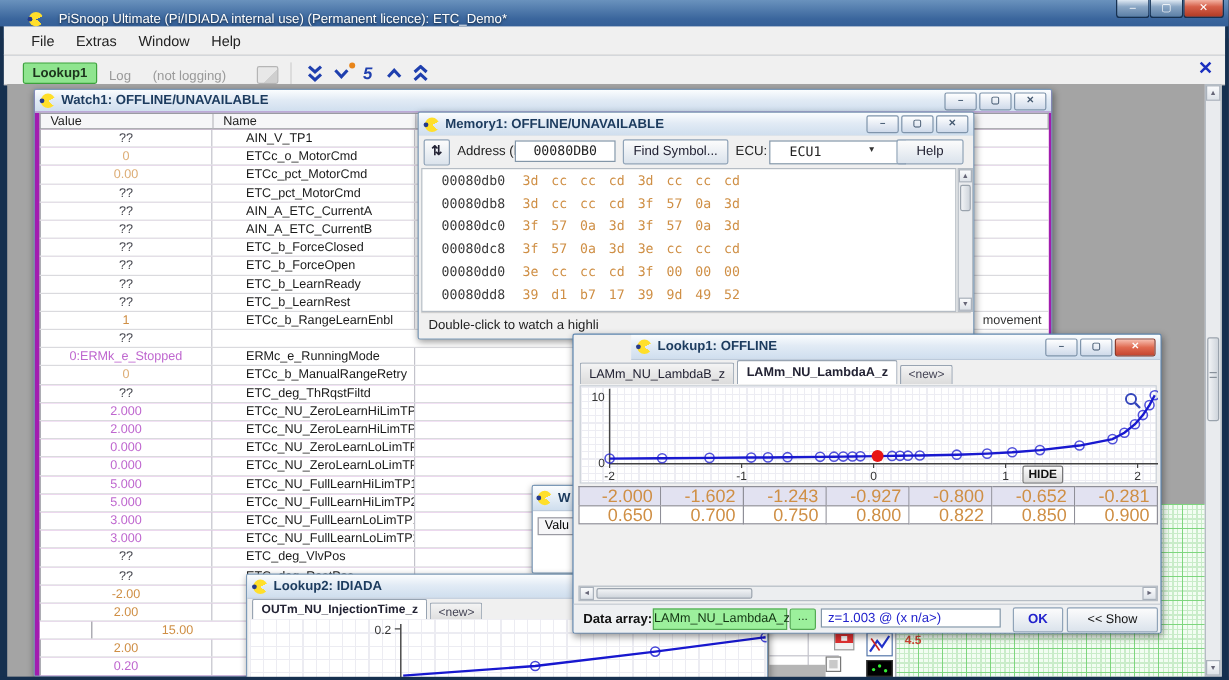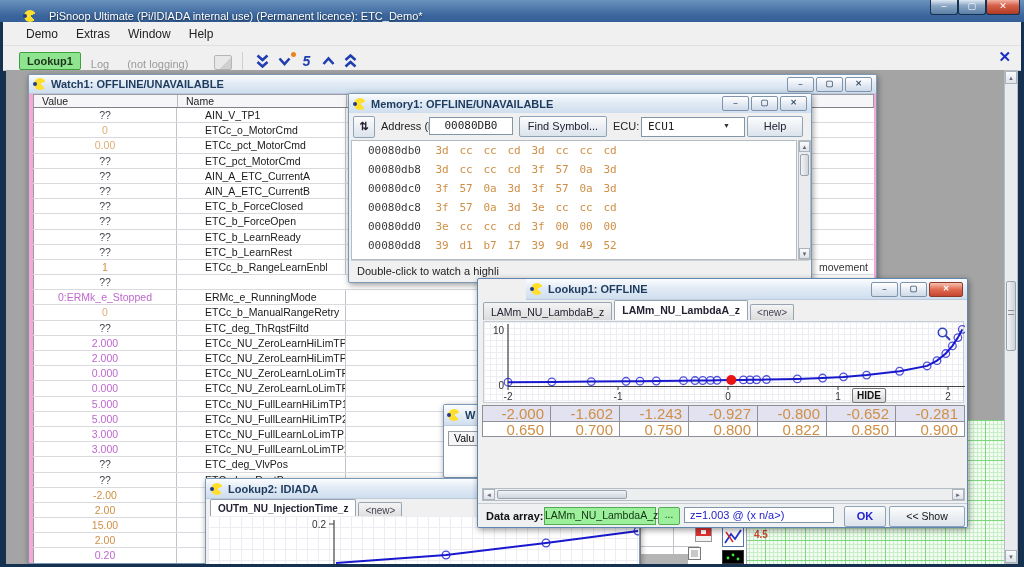--- a/index.html
+++ b/index.html
@@ -137,21 +137,21 @@
 
   <div class="abs titlebar">
     <span class="pac" style="margin-left:24px"></span>
     <span class="title-text">PiSnoop Ultimate (Pi/IDIADA internal use) (Permanent licence):   ETC_Demo*</span>
     <span class="abs cap-btn" style="left:930px;top:0;width:26px">–</span>
     <span class="abs cap-btn" style="left:958px;top:0;width:26px">▢</span>
     <span class="abs cap-btn cap-close" style="left:986px;top:0;width:32px">✕</span>
   </div>
 
   <div class="abs menubar">
-    <span class="menu-item">Demo</span>
+    <span class="menu-item">File</span>
     <span class="menu-item">Extras</span>
     <span class="menu-item">Window</span>
     <span class="menu-item">Help</span>
   </div>
 
   <div class="abs toolbar">
     <span class="tb-green">Lookup1</span>
     <span class="tb-grey">Log</span>
     <span class="tb-grey" style="margin-left:18px">(not logging)</span>
     <span class="tb-editicon"></span>
@@ -175,21 +175,21 @@
     <span class="tb-ic">
       <svg width="15" height="15" viewBox="0 0 15 15">
           <path d="M2.5 6 L7.5 1.5 L12.5 6 M2.5 12.5 L7.5 8 L12.5 12.5" fill="none" stroke="#1f3fae" stroke-width="2.6"></path>
         </svg>
       </span>
     <span class="tb-close">✕</span>
   </div>
 
   <div class="abs mdi"></div>
 
-  <div class="win" id="watch1" style="left:28px;top:74px;width:849px;height:490px;background:#f9a8d4;">
+  <div class="win" id="watch1" style="left:28px;top:74px;width:849px;height:490px;background:#a21caf;">
     <div class="w-title" style="height:18px">
       <span class="pac"></span>
       <span>Watch1: OFFLINE/UNAVAILABLE</span>
       <span class="wbtns">
         <span class="wb">–</span>
         <span class="wb">▢</span>
         <span class="wb">✕</span>
       </span>
     </div>
     <div class="wt-head" style="width:841px">
@@ -300,21 +300,21 @@
         </div>
         <div class="wrow">
           <span class="wv" style="color: rgb(207, 143, 69);">-2.00</span>
           <span class="wn">E</span>
         </div>
         <div class="wrow">
           <span class="wv" style="color: rgb(207, 143, 69);">2.00</span>
           <span class="wn">E</span>
         </div>
         <div class="wrow">
-          <span class="wv" style="color: rgb(207, 143, 69);">15.00</span>
+          <span class="wv" style="color: rgb(207, 143, 69); margin-left: 43px;">15.00</span>
           <span class="wn">E</span>
         </div>
         <div class="wrow">
           <span class="wv" style="color: rgb(207, 143, 69);">2.00</span>
           <span class="wn">E</span>
         </div>
         <div class="wrow">
           <span class="wv" style="color: rgb(191, 103, 207);">0.20</span>
           <span class="wn">E</span>
         </div>
@@ -334,21 +334,21 @@
         <span class="wb">▢</span>
         <span class="wb">✕</span>
       </span>
     </div>
     <div class="mem-toolbar">
       <span class="abs mini-btn" style="left:4px;top:3px;width:20px;height:20px;line-height:19px;font-weight:bold">⇅</span>
       <span class="mem-label" style="left:32px;top:7px">Address (hex):</span>
       <span class="mem-input" style="left:80px;top:4px;width:82px;height:16px;line-height:16px">00080DB0</span>
       <span class="abs mini-btn" style="left:170px;top:3px;width:86px;height:19px;line-height:18px">Find Symbol...</span>
       <span class="mem-label" style="left:264px;top:7px">ECU:</span>
-      <span class="mem-input" style="left:292px;top:4px;width:96px;height:18px;line-height:17px;text-align:left;padding-left:6px">ECU1</span>
+      <span class="mem-input" style="left:292px;top:4px;width:96px;height:18px;line-height:17px;text-align:left;padding-left:16px">ECU1</span>
       <span class="abs" style="left:374px;top:9px;font-size:7px;color:#333">▼</span>
       <span class="abs mini-btn" style="left:398px;top:3px;width:54px;height:19px;line-height:18px">Help</span>
     </div>
     <div class="hexarea" id="hexarea">
         <div class="hexrow"><span class="hexaddr">00080db0</span><span class="hexbyte" style="color: rgb(207, 143, 69);">3d</span><span class="hexbyte" style="color: rgb(207, 143, 69);">cc</span><span class="hexbyte" style="color: rgb(207, 143, 69);">cc</span><span class="hexbyte" style="color: rgb(207, 143, 69);">cd</span><span class="hexbyte" style="color: rgb(207, 143, 69);">3d</span><span class="hexbyte" style="color: rgb(207, 143, 69);">cc</span><span class="hexbyte" style="color: rgb(207, 143, 69);">cc</span><span class="hexbyte" style="color: rgb(207, 143, 69);">cd</span></div>
         <div class="hexrow"><span class="hexaddr">00080db8</span><span class="hexbyte" style="color: rgb(207, 143, 69);">3d</span><span class="hexbyte" style="color: rgb(207, 143, 69);">cc</span><span class="hexbyte" style="color: rgb(207, 143, 69);">cc</span><span class="hexbyte" style="color: rgb(207, 143, 69);">cd</span><span class="hexbyte" style="color: rgb(207, 143, 69);">3f</span><span class="hexbyte" style="color: rgb(207, 143, 69);">57</span><span class="hexbyte" style="color: rgb(207, 143, 69);">0a</span><span class="hexbyte" style="color: rgb(207, 143, 69);">3d</span></div>
         <div class="hexrow"><span class="hexaddr">00080dc0</span><span class="hexbyte" style="color: rgb(207, 143, 69);">3f</span><span class="hexbyte" style="color: rgb(207, 143, 69);">57</span><span class="hexbyte" style="color: rgb(207, 143, 69);">0a</span><span class="hexbyte" style="color: rgb(207, 143, 69);">3d</span><span class="hexbyte" style="color: rgb(207, 143, 69);">3f</span><span class="hexbyte" style="color: rgb(207, 143, 69);">57</span><span class="hexbyte" style="color: rgb(207, 143, 69);">0a</span><span class="hexbyte" style="color: rgb(207, 143, 69);">3d</span></div>
         <div class="hexrow"><span class="hexaddr">00080dc8</span><span class="hexbyte" style="color: rgb(207, 143, 69);">3f</span><span class="hexbyte" style="color: rgb(207, 143, 69);">57</span><span class="hexbyte" style="color: rgb(207, 143, 69);">0a</span><span class="hexbyte" style="color: rgb(207, 143, 69);">3d</span><span class="hexbyte" style="color: rgb(207, 143, 69);">3e</span><span class="hexbyte" style="color: rgb(207, 143, 69);">cc</span><span class="hexbyte" style="color: rgb(207, 143, 69);">cc</span><span class="hexbyte" style="color: rgb(207, 143, 69);">cd</span></div>
         <div class="hexrow"><span class="hexaddr">00080dd0</span><span class="hexbyte" style="color: rgb(207, 143, 69);">3e</span><span class="hexbyte" style="color: rgb(207, 143, 69);">cc</span><span class="hexbyte" style="color: rgb(207, 143, 69);">cc</span><span class="hexbyte" style="color: rgb(207, 143, 69);">cd</span><span class="hexbyte" style="color: rgb(207, 143, 69);">3f</span><span class="hexbyte" style="color: rgb(207, 143, 69);">00</span><span class="hexbyte" style="color: rgb(207, 143, 69);">00</span><span class="hexbyte" style="color: rgb(207, 143, 69);">00</span></div>
         <div class="hexrow"><span class="hexaddr">00080dd8</span><span class="hexbyte" style="color: rgb(207, 143, 69);">39</span><span class="hexbyte" style="color: rgb(207, 143, 69);">d1</span><span class="hexbyte" style="color: rgb(207, 143, 69);">b7</span><span class="hexbyte" style="color: rgb(207, 143, 69);">17</span><span class="hexbyte" style="color: rgb(207, 143, 69);">39</span><span class="hexbyte" style="color: rgb(207, 143, 69);">9d</span><span class="hexbyte" style="color: rgb(207, 143, 69);">49</span><span class="hexbyte" style="color: rgb(207, 143, 69);">52</span></div>

